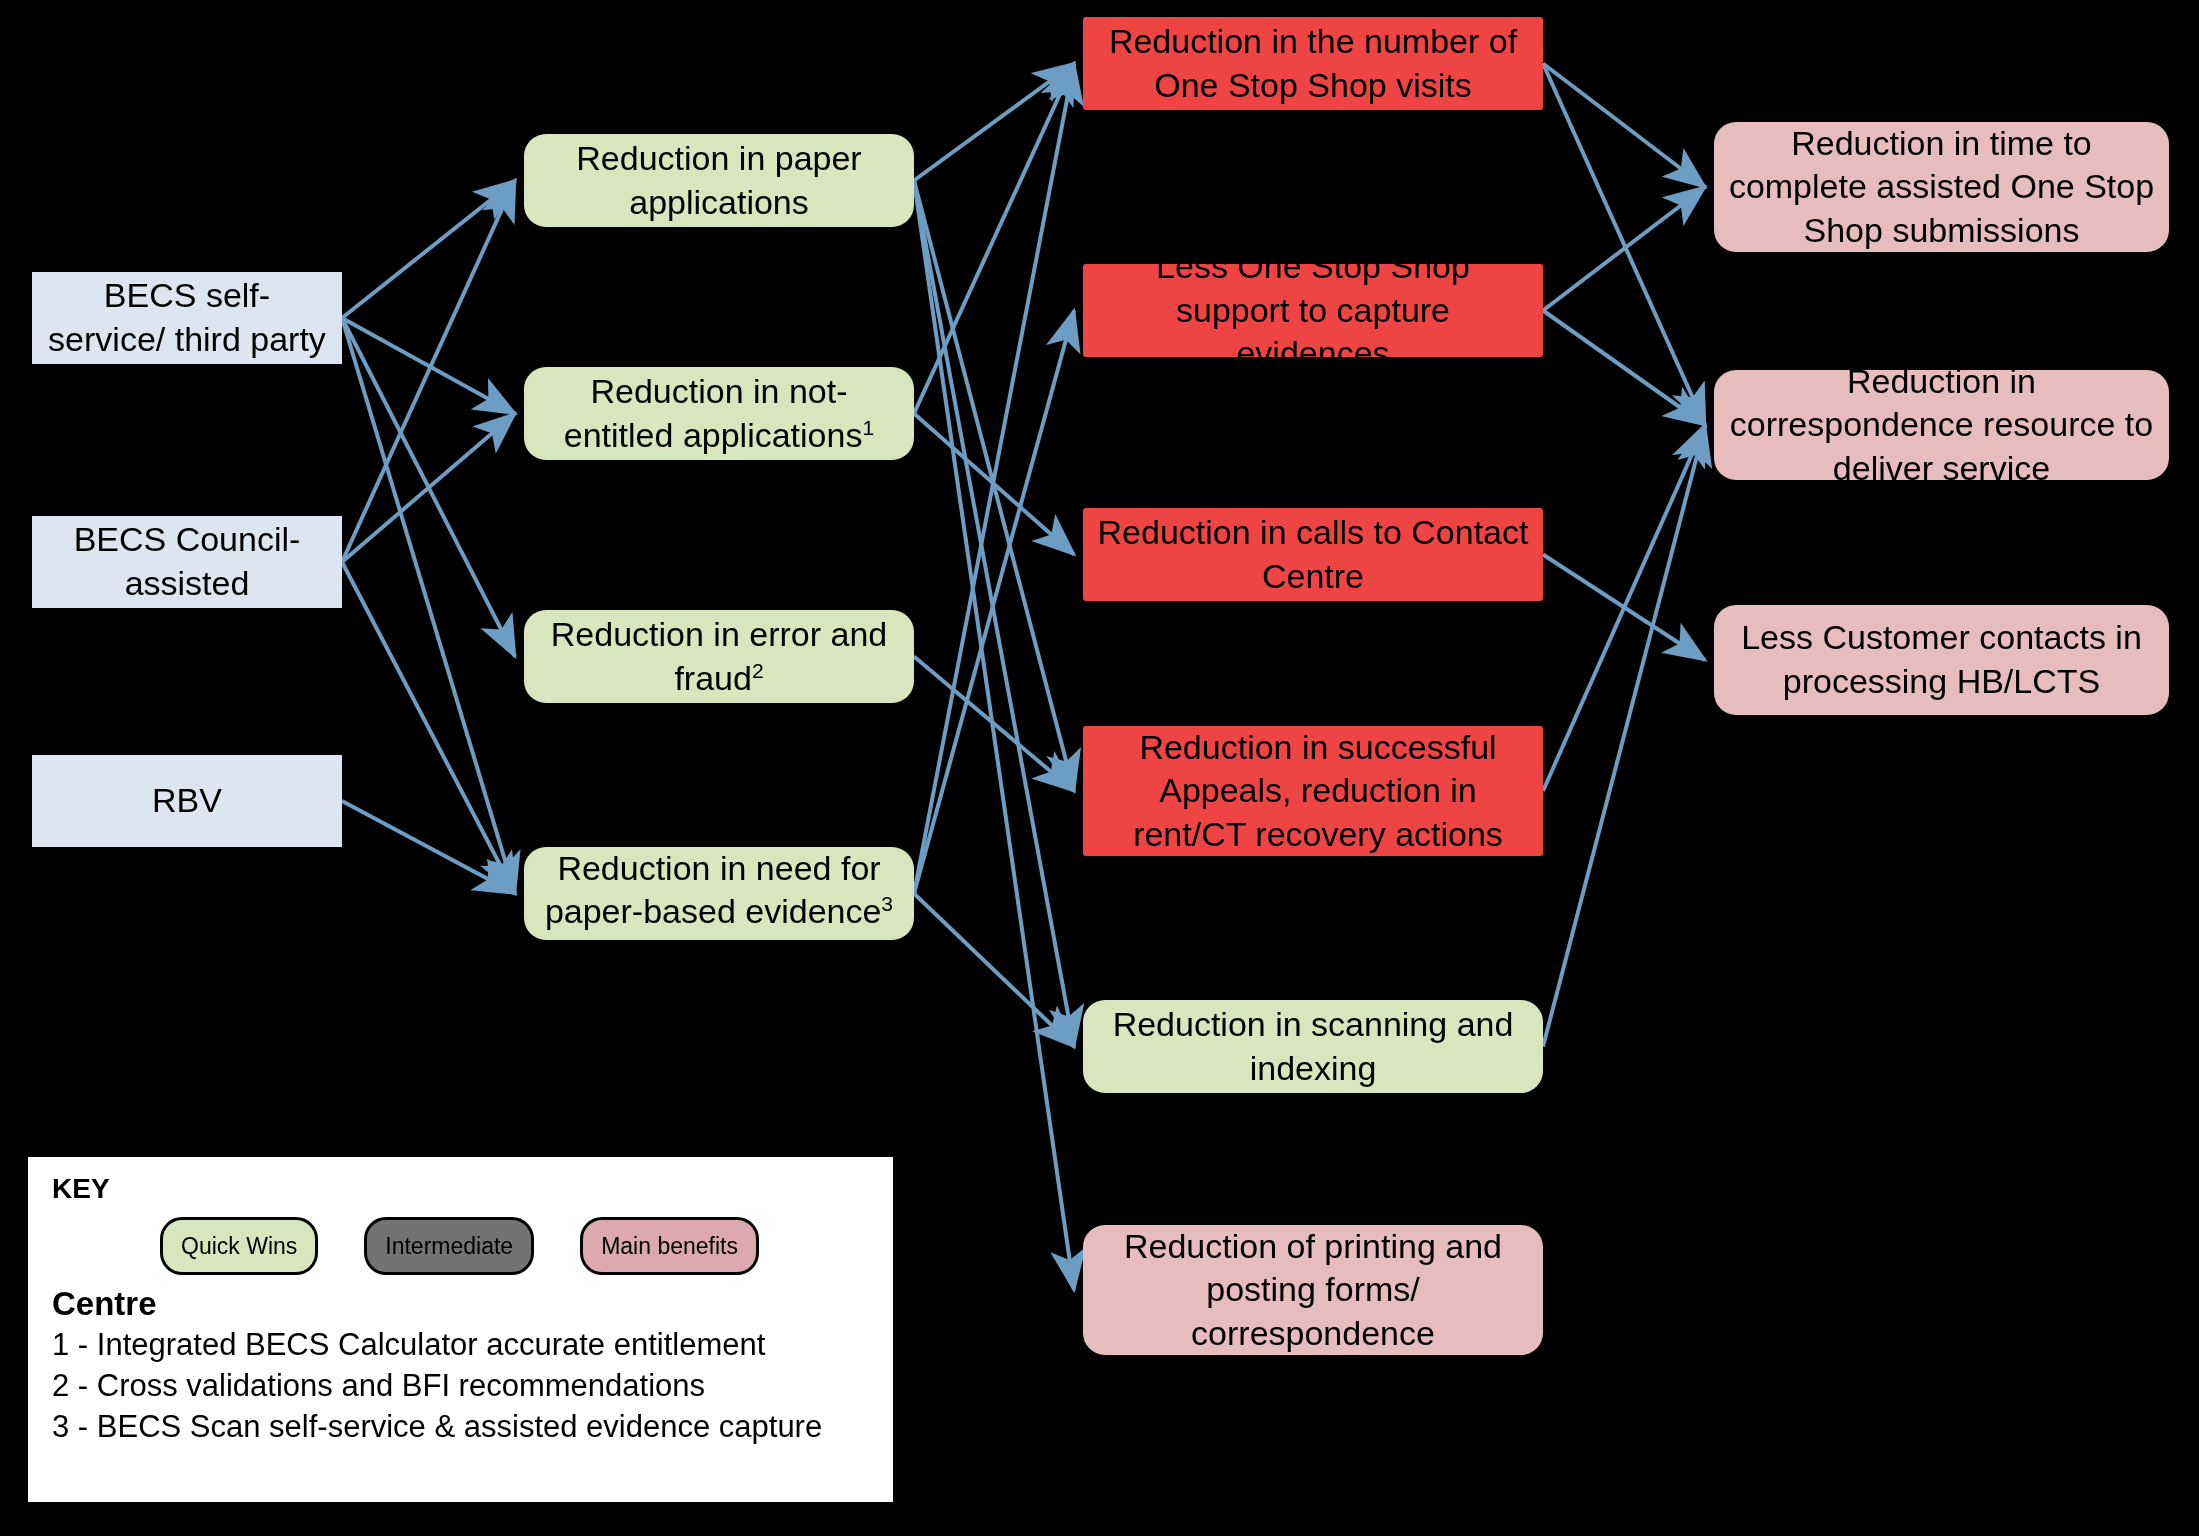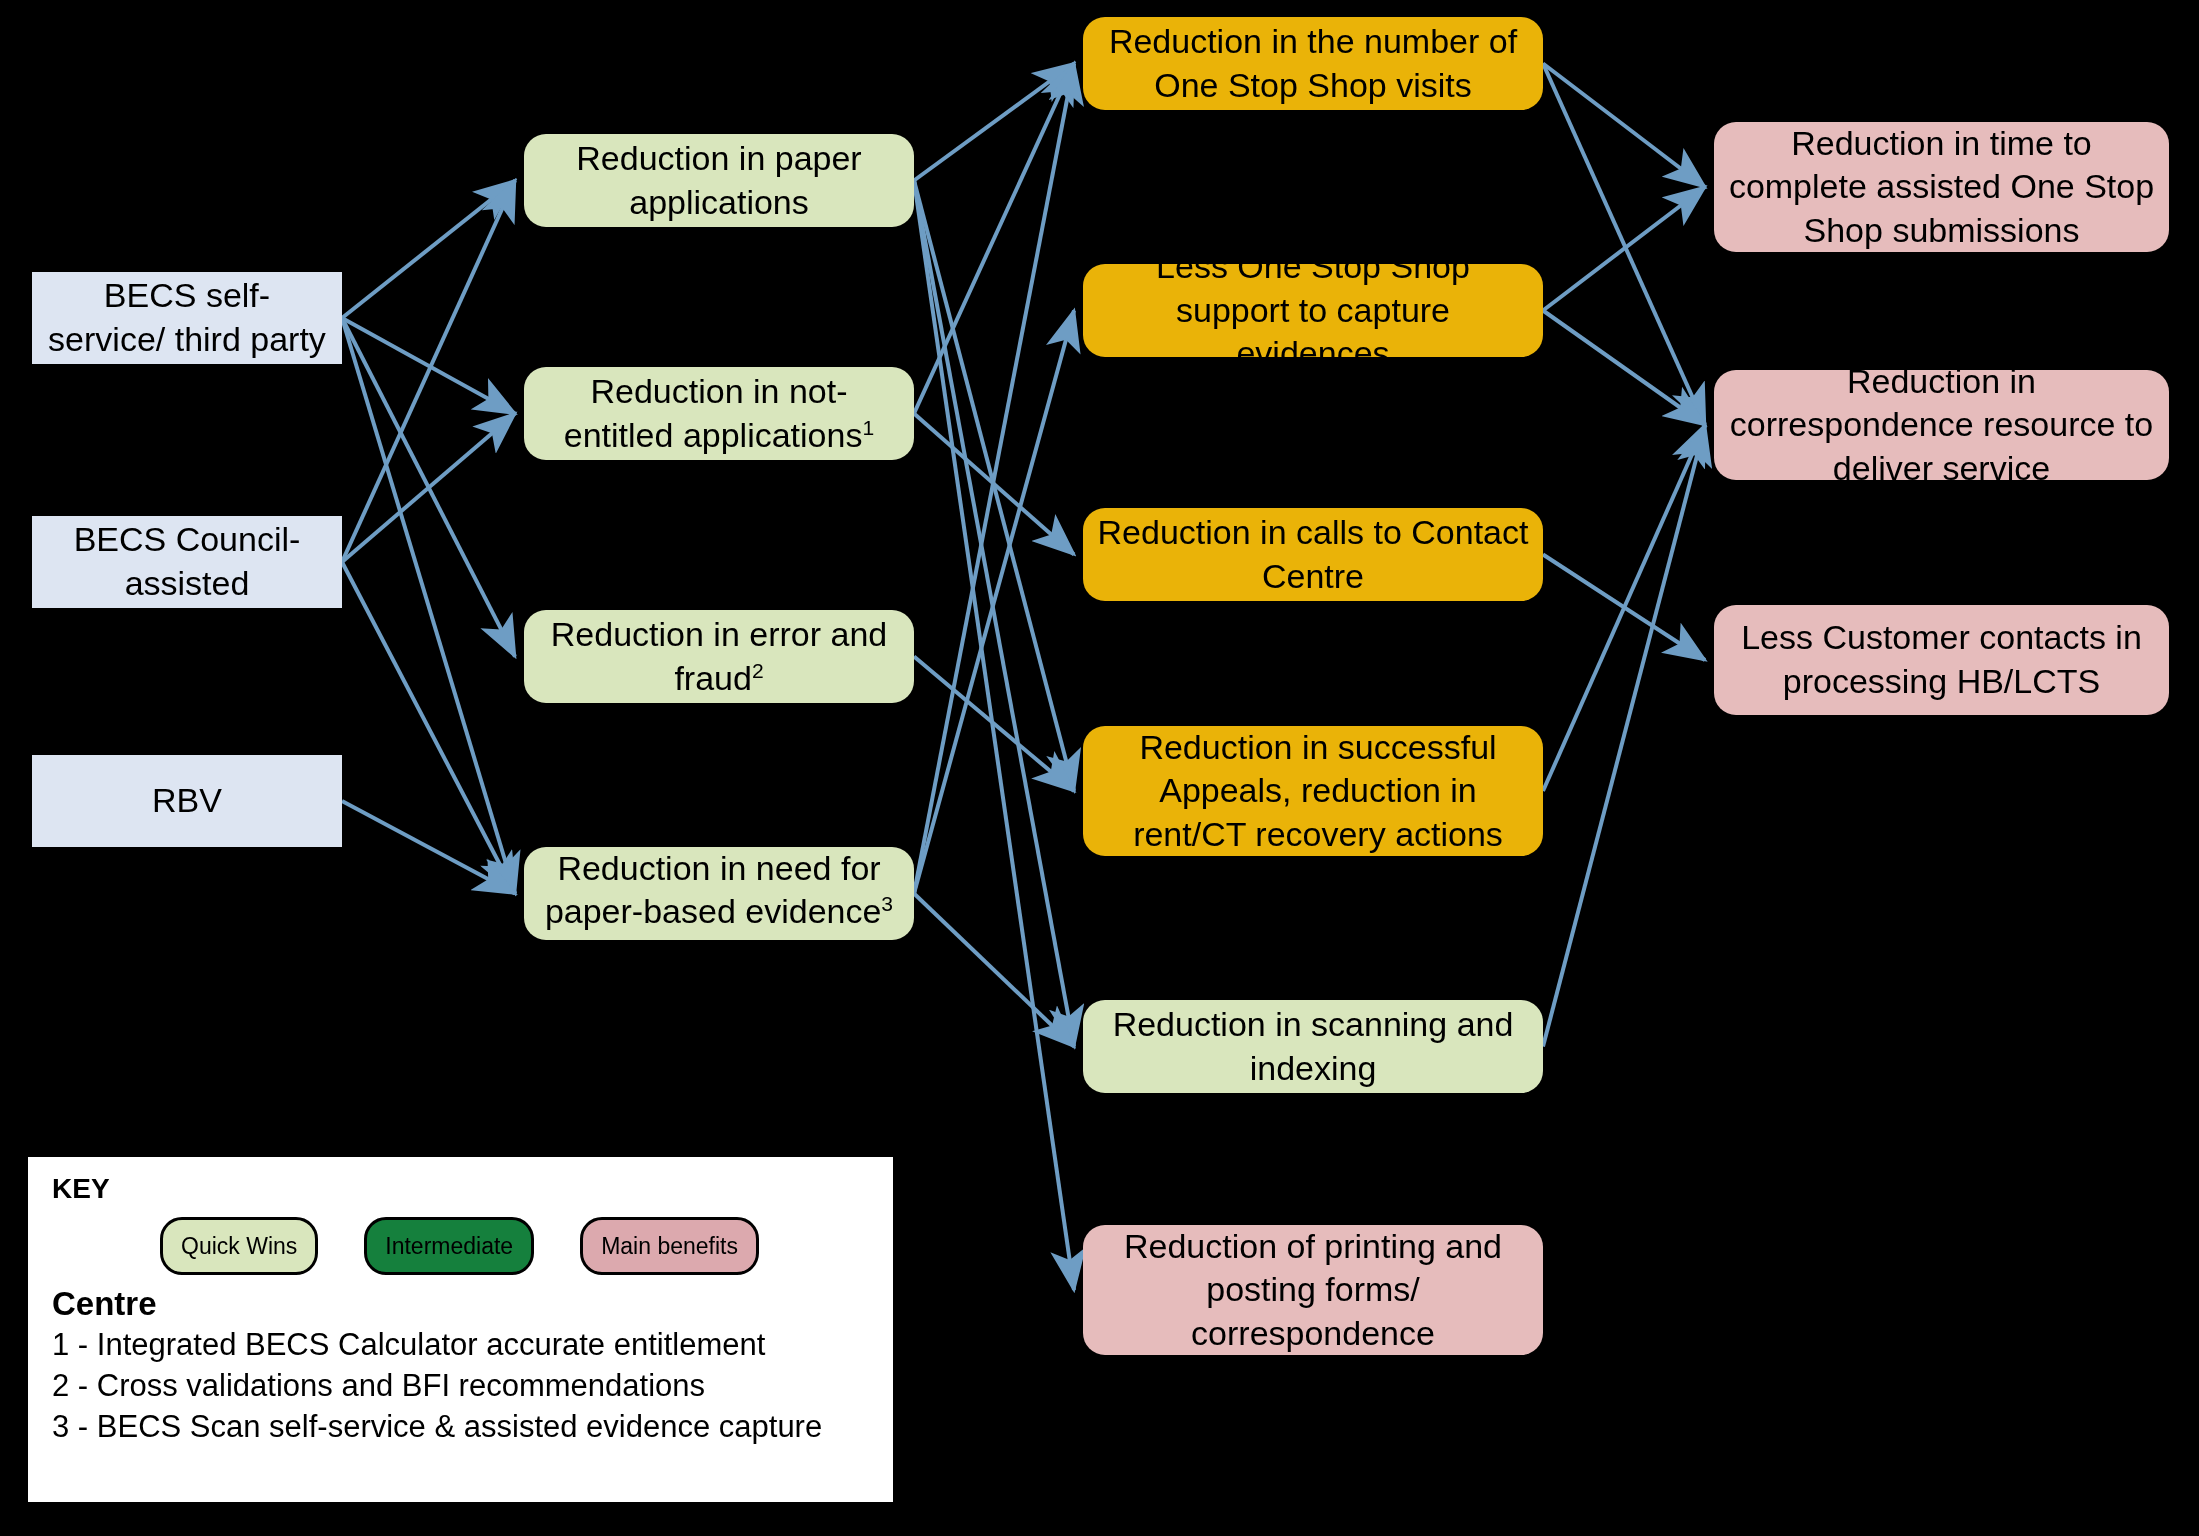--- a/index.html
+++ b/index.html
@@ -45,22 +45,22 @@
   }
   .node.input {
     background: #dde5f2;
     border-radius: 0;
   }
   .node.quick {
     background: #d9e6bd;
     border-radius: 22px;
   }
   .node.inter {
-    background: #eab308;
-    border-radius: 22px;
+    background: #ef4444;
+    border-radius: 3px;
   }
   .node.main {
     background: #e6bcbc;
     border-radius: 22px;
   }
   sup {
     font-size: 0.62em;
     vertical-align: super;
     line-height: 0;
   }
@@ -94,21 +94,21 @@
     height: 58px;
     display: flex;
     align-items: center;
     justify-content: center;
     font-size: 23px;
     color: #000;
     padding: 0 18px;
     box-sizing: border-box;
   }
   .swatch.quick { background: #d9e6bd; }
-  .swatch.inter { background: #15803d; }
+  .swatch.inter { background: #737373; }
   .swatch.main  { background: #dca9ae; }
   #notes-title {
     font-size: 33px;
     font-weight: bold;
     color: #000;
     margin: 10px 0 2px 2px;
   }
   .note-line {
     font-size: 31px;
     color: #000;

